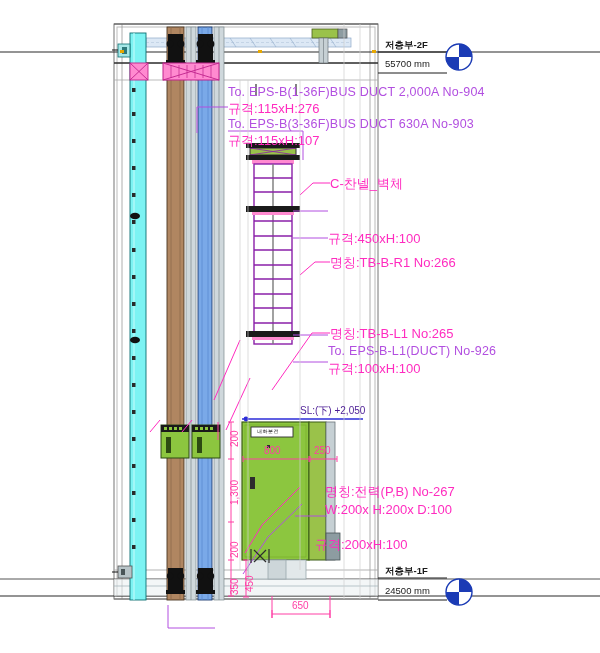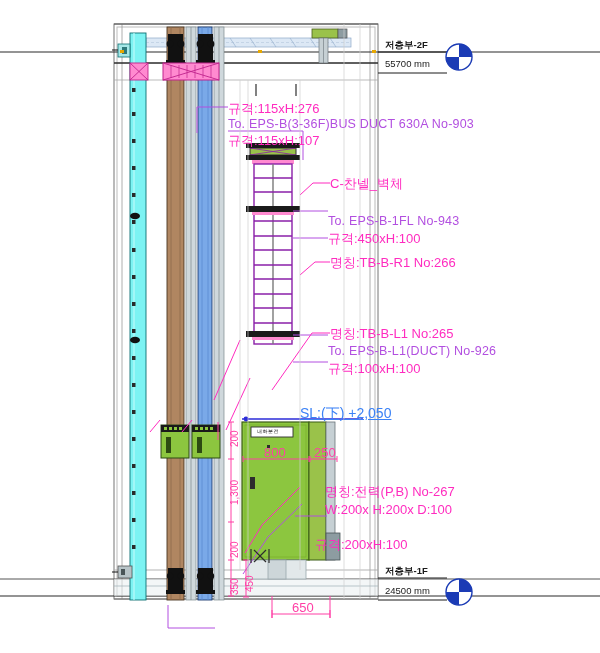--- a/index.html
+++ b/index.html
@@ -3,23 +3,23 @@
 <meta charset="utf-8">
 <style>
   html,body{margin:0;padding:0;background:#ffffff;}
   body{width:600px;height:653px;position:relative;overflow:hidden;
        font-family:"Liberation Sans",sans-serif;}
   #stage{position:absolute;left:0;top:0;width:600px;height:653px;background:#fff;}
   .abs{position:absolute;}
   .txt{white-space:nowrap;line-height:1;}
   .anno{color:#b24fe0;font-size:12.5px;letter-spacing:0.2px;}
   .anno-pink{color:#ff2bbf;font-size:13px;}
-  .dim{color:#ff3ea5;font-size:13px;}
+  .dim{color:#ff3ea5;font-size:10px;}
   .dimv{color:#ff3ea5;font-size:10px;transform-origin:left top;}
-  .blu{color:#3b82f6;font-size:14px;text-decoration:underline;}
+  .blu{color:#4c1d95;font-size:10px;}
   .lvl{color:#1a1a1a;font-size:9.5px;font-weight:bold;}
   .lvlmm{color:#1a1a1a;font-size:9.5px;}
   .tiny{font-size:4px;color:#222;}
   svg{display:block;}
 </style>
 </head>
 <body>
 
 <div id="stage">
 
@@ -343,27 +343,27 @@
       <rect x="372" y="50" width="4" height="3"></rect>
     </g>
   </svg>
 
   <div class="abs txt lvl" style="left:385px;top:40px">저층부-2F</div>
   <div class="abs txt lvlmm" style="left:385px;top:59px">55700 mm</div>
 
   <div class="abs txt lvl" style="left:385px;top:566px">저층부-1F</div>
   <div class="abs txt lvlmm" style="left:385px;top:586px">24500 mm</div>
 
+  <div class="abs txt anno" style="left:228px;top:86px">To. EPS-B(1-36F)BUS DUCT 2,000A No-904</div>
   <div class="abs txt anno-pink" style="left:228px;top:102px">규격:115xH:276</div>
   <div class="abs txt anno" style="left:228px;top:118px">To. EPS-B(3-36F)BUS DUCT 630A No-903</div>
   <div class="abs txt anno-pink" style="left:228px;top:134px">규격:115xH:107</div>
 
   <div class="abs txt anno-pink" style="left:330px;top:177px">C-찬넬_벽체</div>
 
-  <div class="abs txt anno" style="left:328px;top:215px">To. EPS-B-1FL No-943</div>
   <div class="abs txt anno-pink" style="left:328px;top:232px">규격:450xH:100</div>
 
   <div class="abs txt anno-pink" style="left:330px;top:256px">명칭:TB-B-R1 No:266</div>
 
   <div class="abs txt anno-pink" style="left:330px;top:327px">명칭:TB-B-L1 No:265</div>
   <div class="abs txt anno" style="left:328px;top:345px">To. EPS-B-L1(DUCT) No-926</div>
   <div class="abs txt anno-pink" style="left:328px;top:362px">규격:100xH:100</div>
 
   <div class="abs txt blu" style="left:300px;top:406px">SL:(下) +2,050</div>
 

